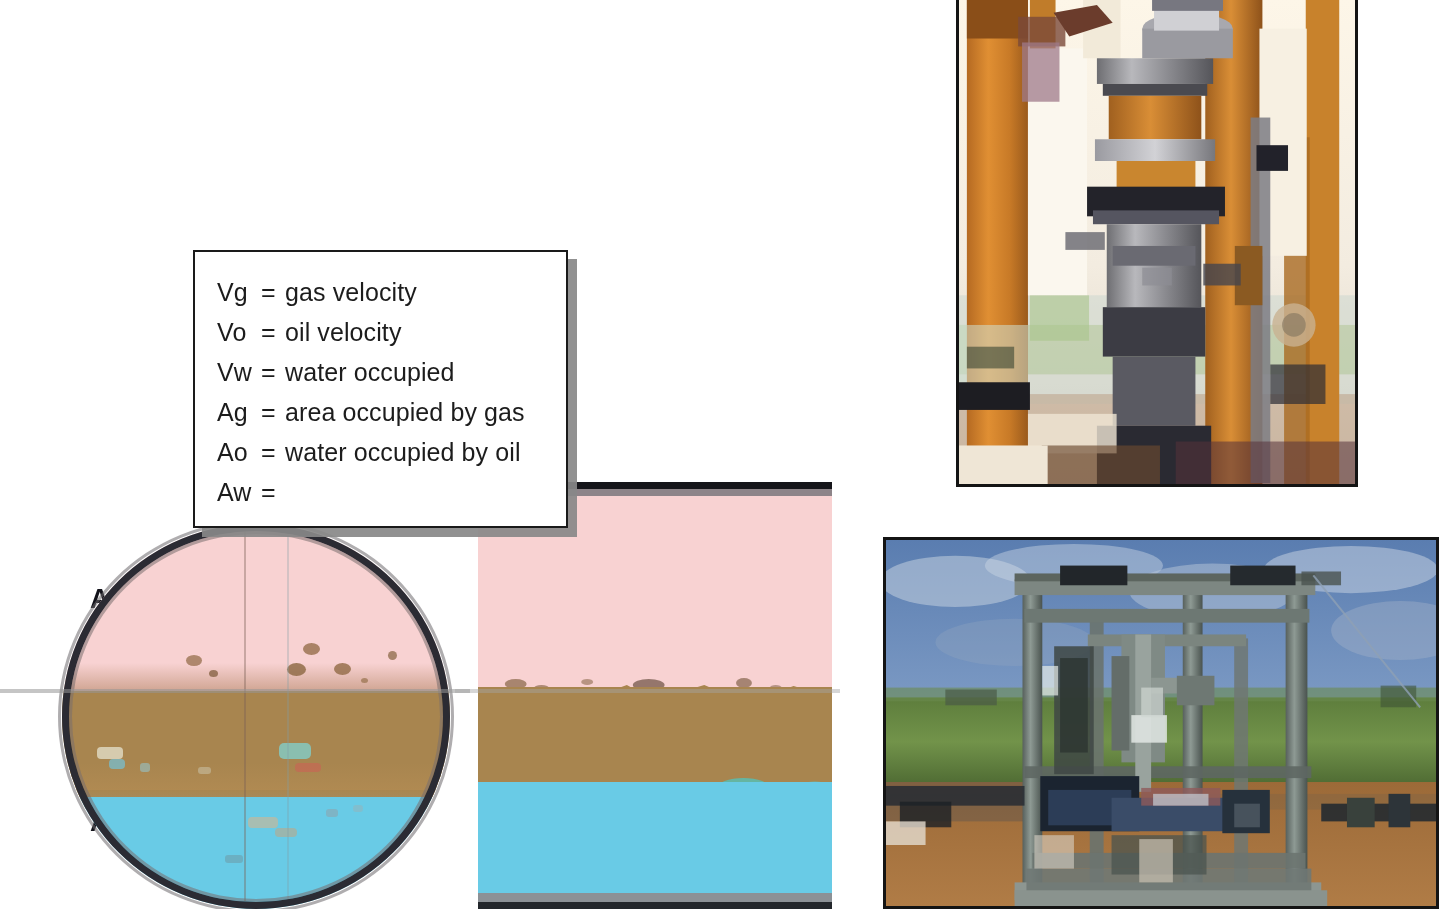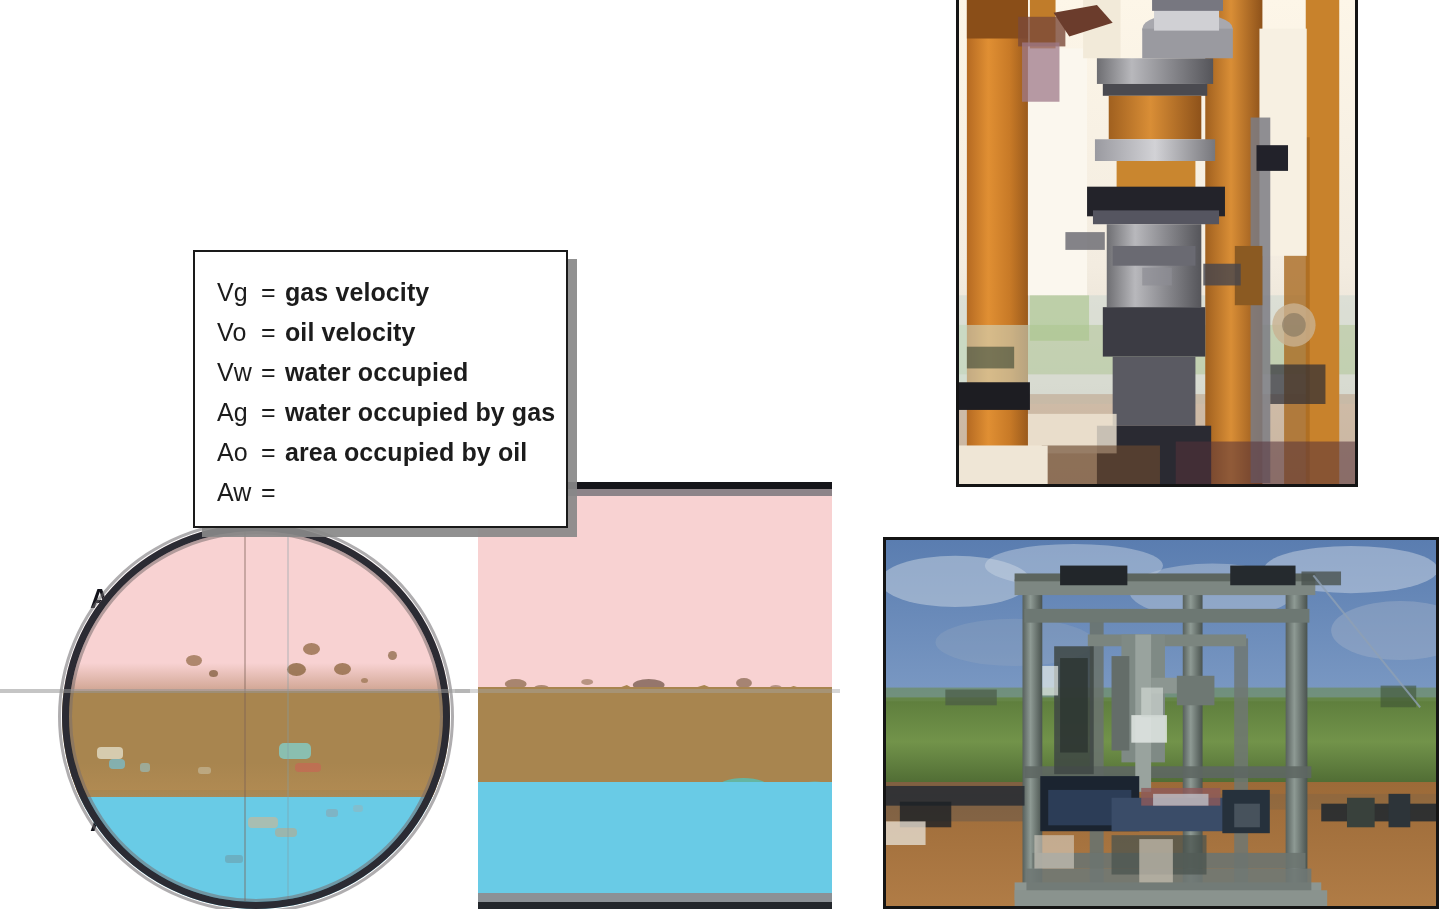--- a/index.html
+++ b/index.html
@@ -21,21 +21,21 @@
     position:absolute;left:22px;top:20px;right:10px;
     margin:0;padding:0;list-style:none;
   }
   .legend-row{
     display:flex;align-items:baseline;
     font-size:25px;line-height:40px;color:#1c1c1c;
     letter-spacing:0.1px;font-weight:400;white-space:nowrap;
   }
   .legend-sym{display:inline-block;width:44px;flex:0 0 44px;}
   .legend-eq{display:inline-block;width:24px;flex:0 0 24px;}
-  .legend-def{display:inline-block;font-weight:bold;}
+  .legend-def{display:inline-block;}
 
   
   #cross-section{
     position:absolute;left:62px;top:524px;width:388px;height:385px;
     z-index:20;
   }
   #cross-clip{
     position:absolute;inset:0;border-radius:50%;overflow:hidden;
   }
   .cs-layer{position:absolute;left:0;right:0;}
@@ -269,26 +269,26 @@
       <span class="legend-def">oil velocity</span>
     </li>
     <li class="legend-row">
       <span class="legend-sym">Vw</span>
       <span class="legend-eq">=</span>
       <span class="legend-def">water occupied</span>
     </li>
     <li class="legend-row">
       <span class="legend-sym">Ag</span>
       <span class="legend-eq">=</span>
-      <span class="legend-def">water occupied by gas</span>
+      <span class="legend-def">area occupied by gas</span>
     </li>
     <li class="legend-row">
       <span class="legend-sym">Ao</span>
       <span class="legend-eq">=</span>
-      <span class="legend-def">area occupied by oil</span>
+      <span class="legend-def">water occupied by oil</span>
     </li>
     <li class="legend-row">
       <span class="legend-sym">Aw</span>
       <span class="legend-eq">=</span>
     </li>
   </ul>
 </div>
 
 <div id="photo-wellhead">
   <svg width="100%" height="100%" viewBox="0 0 402 491" preserveAspectRatio="none">

